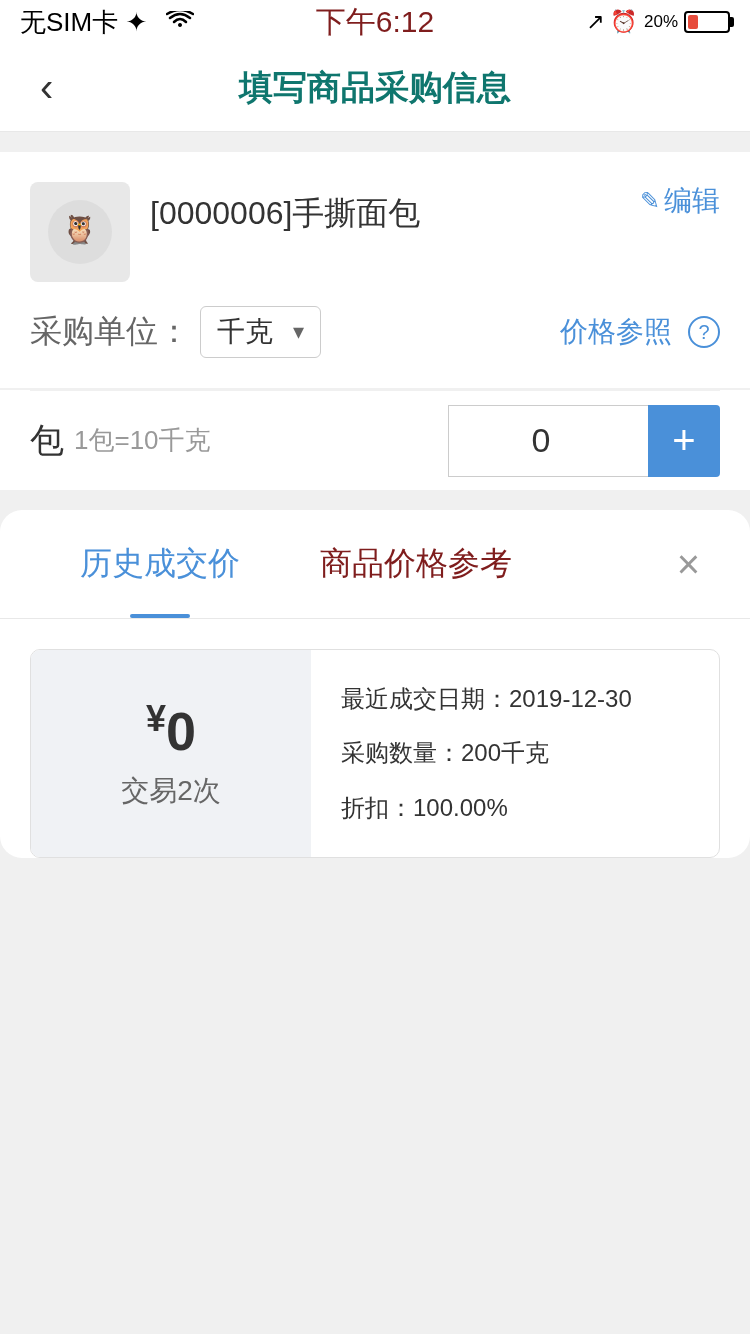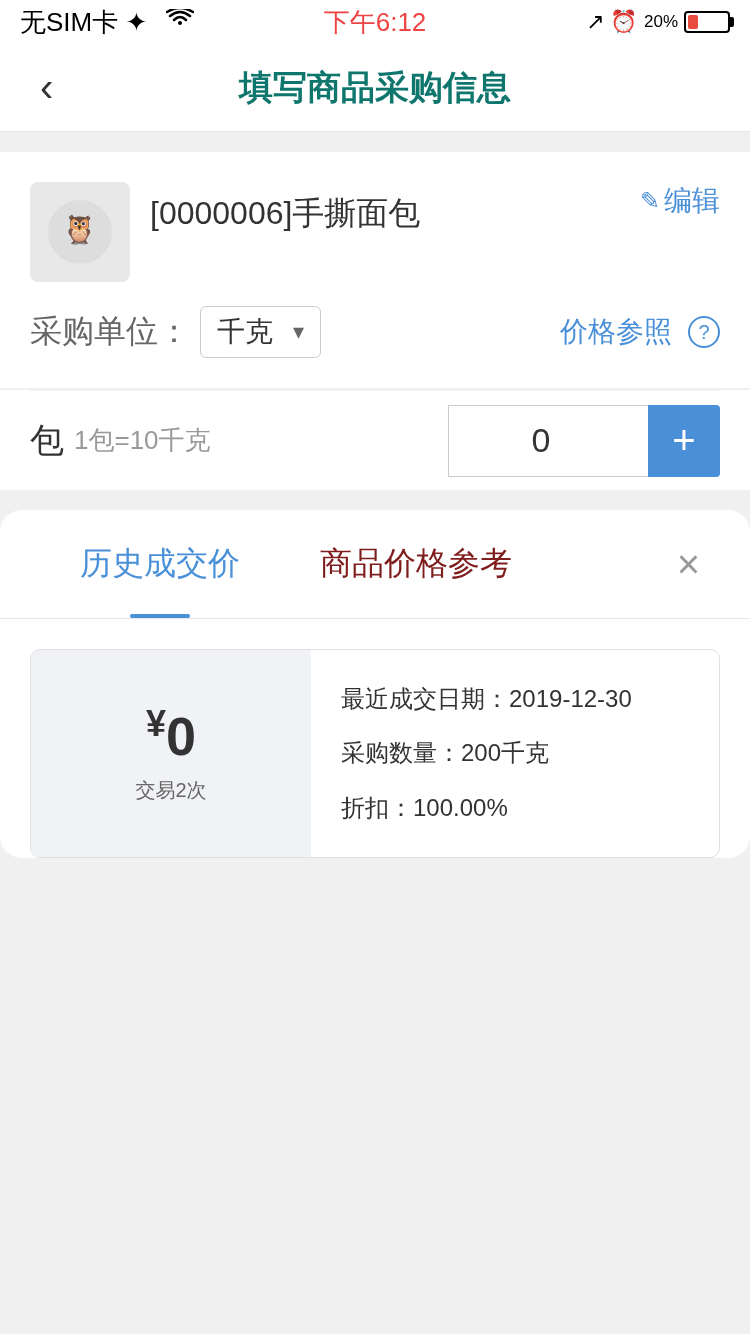--- a/index.html
+++ b/index.html
@@ -18,28 +18,29 @@
       height: 44px;
       background: #fff;
       display: flex;
       align-items: center;
       justify-content: space-between;
       padding: 0 20px;
       font-size: 28px;
     }
     .status-left {
       display: flex;
+      align-items: center;
       gap: 19px;
       font-size: 26px;
       color: #000;
     }
     .status-center {
-      font-size: 26px;
+      font-size: 30px;
       font-weight: 500;
-      color: #ef4444;
+      color: #7f1d1d;
       position: absolute;
       left: 50%;
       transform: translateX(-50%);
     }
     .status-right {
       display: flex;
       align-items: center;
       gap: 6px;
       font-size: 24px;
       color: #000;
@@ -310,21 +311,21 @@
     .history-price {
       font-size: 54px;
       font-weight: 600;
       color: #333;
     }
     .history-price .yen {
       font-size: 36px;
       vertical-align: super;
     }
     .history-trades {
-      font-size: 20px;
+      font-size: 28px;
       color: #666;
       margin-top: 10px;
     }
     .history-details {
       flex: 1;
       padding: 30px 30px;
       display: flex;
       flex-direction: column;
       justify-content: center;
       gap: 16px;

